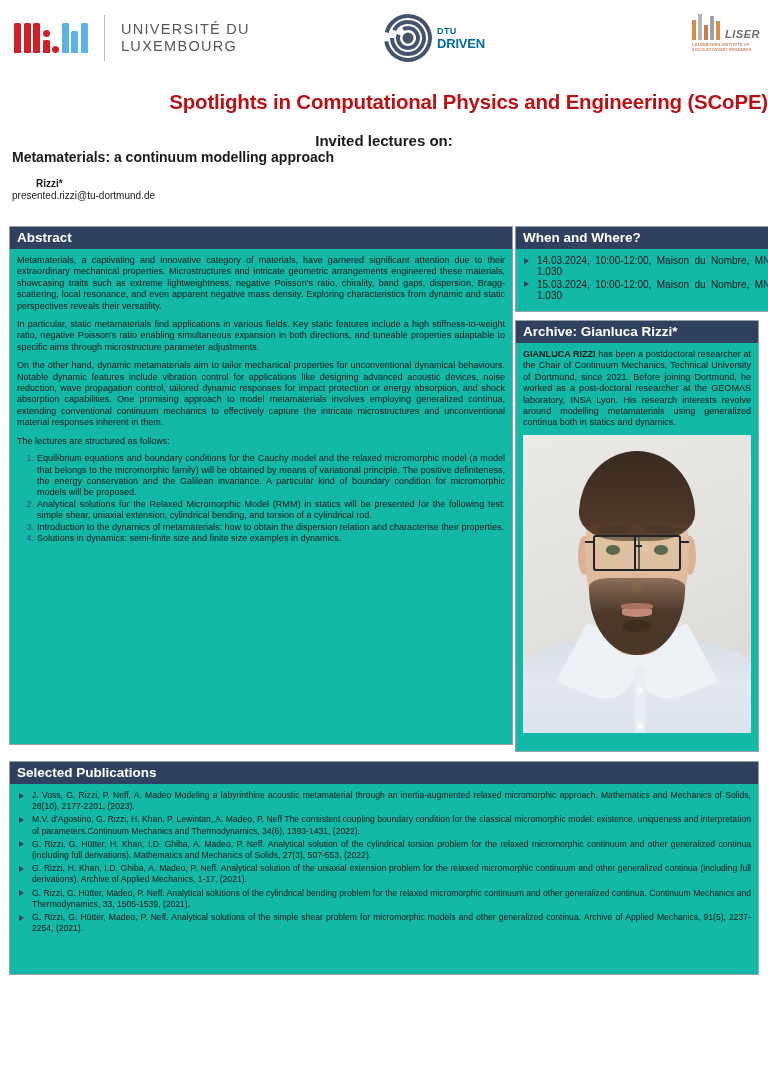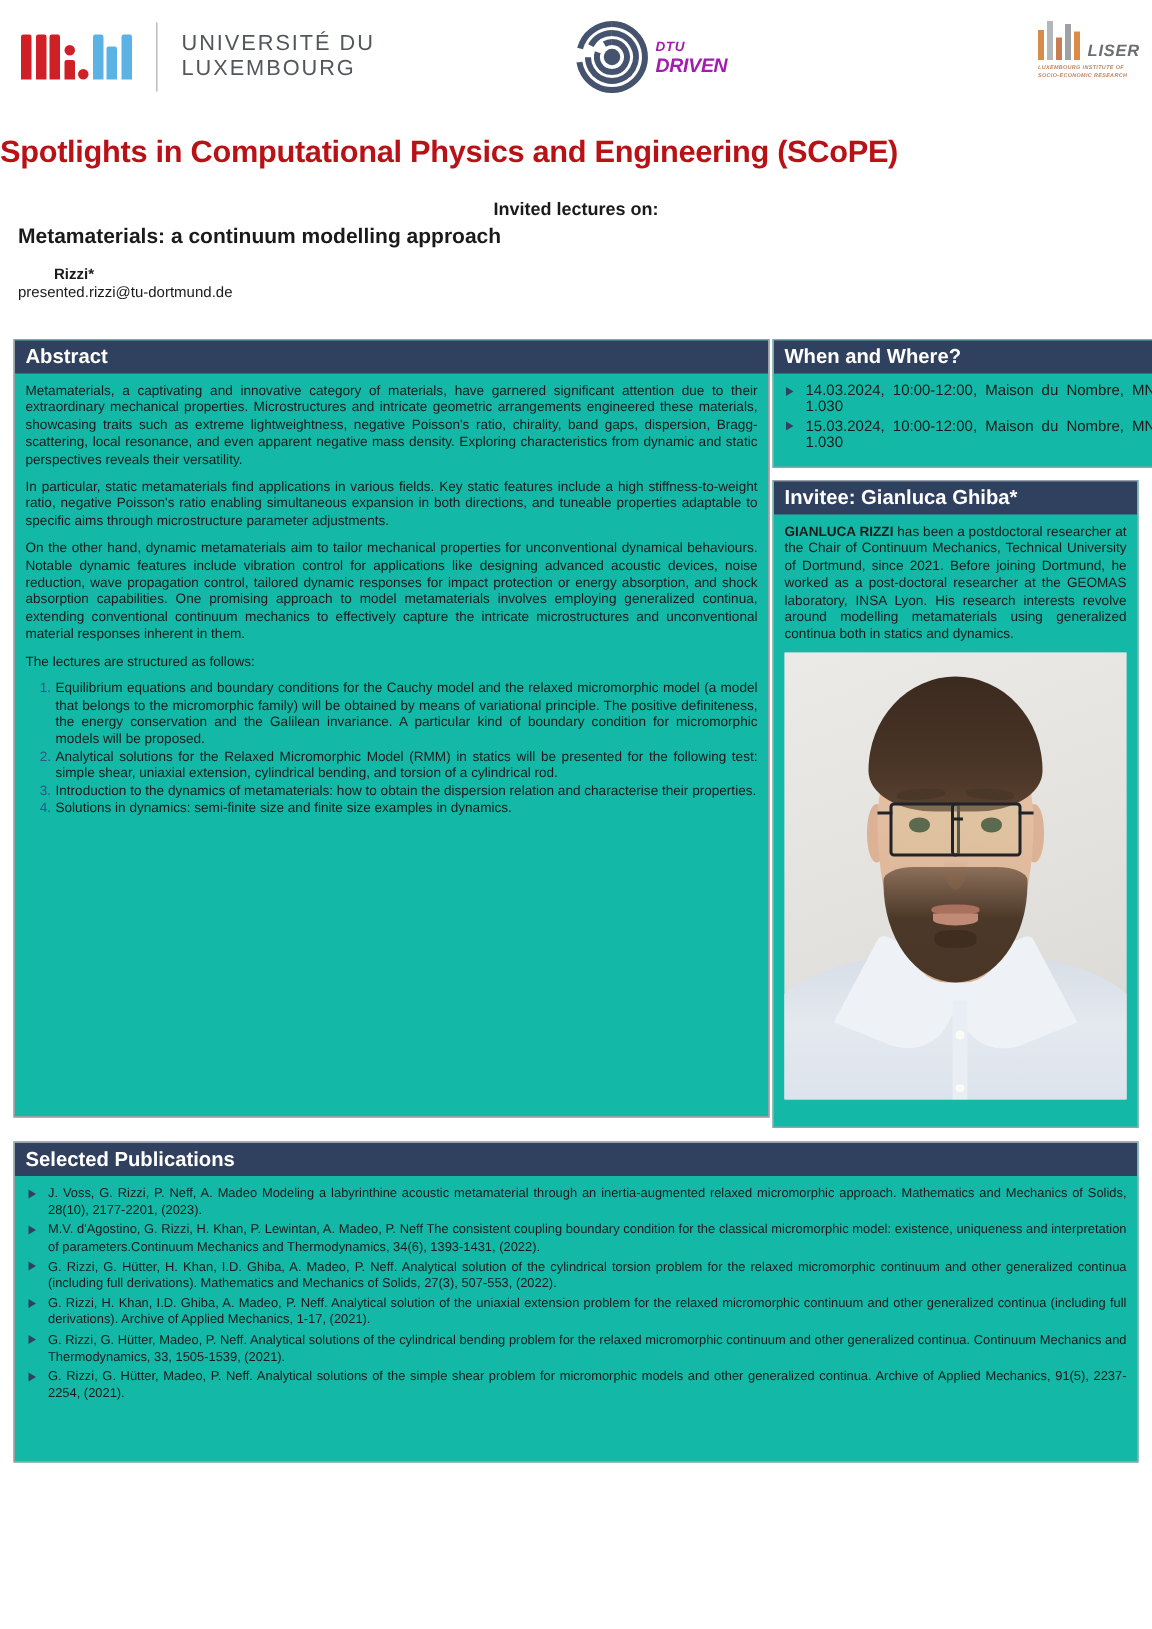--- a/index.html
+++ b/index.html
@@ -24,36 +24,36 @@
   .dot{width:7px;height:7px;border-radius:50%;margin-right:2.5px;align-self:flex-end;}
   .dot.r{background:#cf2027;}
   .dotcol{display:flex;flex-direction:column;justify-content:flex-end;align-items:center;height:30px;margin-right:2.5px;}
   .dotcol .topdot{width:7px;height:7px;border-radius:50%;background:#cf2027;margin-bottom:3px;}
   .dotcol .stem{width:7px;height:13px;background:#cf2027;border-radius:1.5px 1.5px 0 0;}
   .unilu-div{width:1px;height:46px;background:#b9bcc0;margin:0 16px 0 14px;}
   .unilu-txt{font-size:14.5px;line-height:17px;letter-spacing:1.3px;color:#53575c;font-weight:400;}
 
   
   .dtu{position:absolute;left:383px;top:12px;display:flex;align-items:center;height:52px;}
-  .dtu-txt{margin-left:4px;color:#a21caf;line-height:1;font-style:italic;}
+  .dtu-txt{margin-left:4px;color:#0369a1;line-height:1;}
   .dtu-txt .t1{font-size:9px;letter-spacing:.4px;font-weight:700;}
   .dtu-txt .t2{font-size:13px;font-weight:700;letter-spacing:-.2px;margin-top:1px;}
 
   
   .liser{position:absolute;left:692px;top:14px;width:68px;font-style:italic;}
   .liser-row{display:flex;align-items:flex-end;height:26px;}
   .lbar{width:5px;margin-right:2px;}
   .liser-name{font-size:11px;font-weight:700;color:#6b6f73;letter-spacing:.5px;margin-left:3px;line-height:1;}
   .liser-sub{margin-top:3px;font-size:3.6px;line-height:5px;color:#c4805c;letter-spacing:.25px;font-weight:700;}
 
   
-  .maintitle{position:absolute;left:0;top:90px;width:768px;text-align:left;
+  .maintitle{position:absolute;left:0;top:90px;width:768px;text-align:right;
     font-size:20.5px;font-weight:bold;color:#b81216;letter-spacing:-.2px;}
   .invited{position:absolute;left:0;top:132px;width:768px;text-align:center;
-    font-size:12px;font-weight:bold;color:#1a1a1a;}
+    font-size:15px;font-weight:bold;color:#1a1a1a;}
   .subtitle{position:absolute;left:12px;top:149px;font-size:14px;font-weight:bold;color:#1a1a1a;}
   .author{position:absolute;left:12px;top:178px;font-size:10px;font-weight:bold;color:#1a1a1a;margin-left:24px;}
   .email{position:absolute;left:12px;top:190px;font-size:10px;color:#1a1a1a;}
 
   
   .panel{position:absolute;background:#14b8a6;border:1px solid #9aa0a8;box-sizing:border-box;}
   .panel-head{background:#30405f;color:#ffffff;font-weight:bold;
       padding:3px 7px 4px 7px;font-size:13.5px;line-height:15px;}
   .panel-body{padding:6px 7px 7px 7px;}
 
@@ -214,21 +214,21 @@
         <span>14.03.2024, 10:00-12:00, Maison du Nombre, MNO 1.030</span>
       </div>
       <div class="ww-item">
         <span class="tri"></span>
         <span>15.03.2024, 10:00-12:00, Maison du Nombre, MNO 1.030</span>
       </div>
     </div>
   </div>
 
   <div class="panel invitee">
-    <div class="panel-head">Invitee: Gianluca Ghiba*</div>
+    <div class="panel-head">Archive: Gianluca Rizzi*</div>
     <div class="panel-body">
       <p class="inv-bio"><b>GIANLUCA RIZZI</b><span> has been a postdoctoral researcher at the Chair of Continuum Mechanics, Technical University of Dortmund, since 2021. Before joining Dortmund, he worked as a post-doctoral researcher at the GEOMAS laboratory, INSA Lyon. His research interests revolve around modelling metamaterials using generalized continua both in statics and dynamics.</span></p>
       <div class="photo-wrap">
         <div class="ph">
           <div class="shirt"></div>
           <div class="neck"></div>
           <div class="collarL"></div>
             <div class="collarR"></div>
           <div class="placket"></div>
             <div class="btn1"></div>

